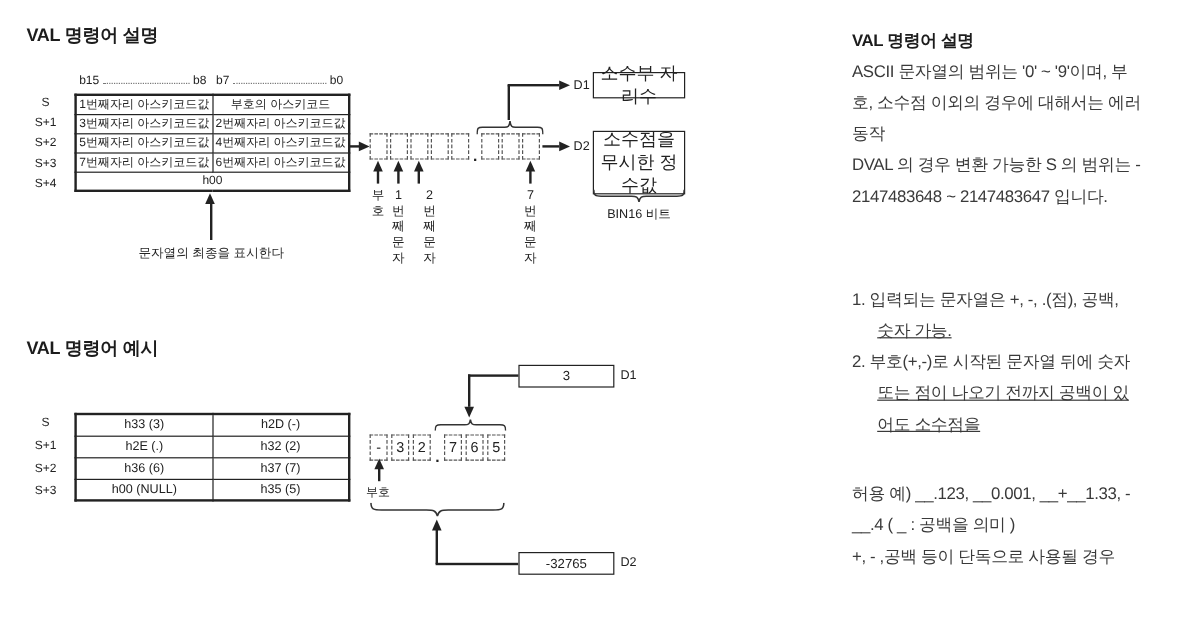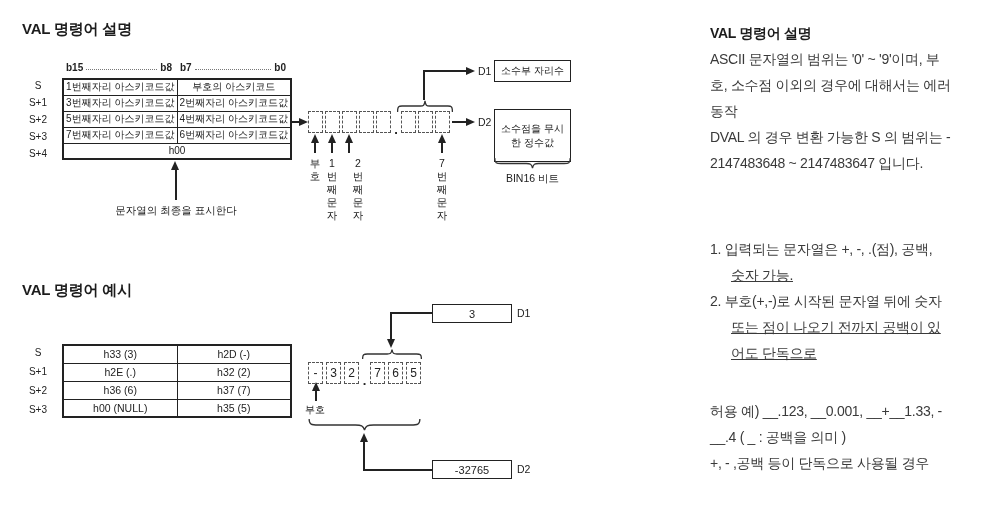--- a/index.html
+++ b/index.html
@@ -17,32 +17,32 @@
   .tri.u { border-left:4px solid transparent; border-right:4px solid transparent; border-bottom:9px solid #222; }
   .tri.d { border-left:4px solid transparent; border-right:4px solid transparent; border-top:9px solid #222; }
   
   .dtable { position:absolute; border-collapse:collapse; border:2px solid #222; background:#fff; }
   .dtable td { border:1px solid #222; text-align:center; padding:0; color:#222; white-space:nowrap; }
   .t1 td { width:114px; height:16px; font-size:10px; }
   .t2 td { width:114px; height:18px; font-size:10.5px;margin-top:20px; }
   .rlabel { position:absolute; width:36px; text-align:center; font-size:10px; color:#222; }
   
   .bits { position:absolute; left:62px; top:62px; width:228px; display:flex; font-size:10px; color:#222; }
-  .bitcell { width:114px; display:flex; align-items:flex-end; padding:0 4px;font-weight:bold; }
+  .bitcell { width:114px; display:flex; align-items:flex-end; padding:0 4px; }
   .leader { flex:1; border-bottom:1px dotted #777; margin:0 3px 3px 3px; height:1px; }
   
   .dstrip { position:absolute; display:flex; align-items:stretch; gap:2px; }
   .dashbox { width:15px; height:22px; border:1.5px dashed #555; background:#fff; }
   .digit { width:15px; height:22px; border:1.5px dashed #555; background:#fff; font-size:12px;
            display:flex; align-items:center; justify-content:center; color:#222; }
   .dot { width:6px; align-self:flex-end; font-size:13px; font-weight:bold; line-height:7px; text-align:center; color:#222; }
   .vcol { position:absolute; width:16px; text-align:center; font-size:10.5px; line-height:13px;
           color:#222; word-break:break-all; }
   .regbox { position:absolute; border:1.5px solid #222; background:#fff; display:flex;
-            align-items:center; justify-content:center; font-size:10px; color:#222; text-align:center; }
+            align-items:center; justify-content:center; font-size:15px; color:#222; text-align:center; }
   .dlabel { position:absolute; font-size:10.5px; color:#222; }
   .caption { position:absolute; font-size:10.5px; color:#222; text-align:center; }
   .brace { position:absolute; }
   .brace path { stroke:#333; fill:none; stroke-width:1.3; }
   
   .rcol { position:absolute; left:710px; width:283px; }
   .rline { white-space:nowrap; font-size:14px; line-height:26px; color:#3a3a3a; letter-spacing:-0.3px; }
   .rtitle { font-weight:bold; color:#1c1c1c; }
   .cont { padding-left:21px;text-decoration:underline; }
 </style>
@@ -216,20 +216,20 @@
   <div class="rline">동작</div>
   <div class="rline">DVAL 의 경우 변환 가능한 S 의 범위는 -</div>
   <div class="rline">2147483648 ~ 2147483647 입니다.</div>
 </div>
 
 <div class="rcol" style="top:236px">
   <div class="rline">1.  입력되는 문자열은 +, -, .(점), 공백,</div>
   <div class="rline cont">숫자 가능.</div>
   <div class="rline">2.  부호(+,-)로 시작된 문자열 뒤에 숫자</div>
   <div class="rline cont">또는 점이 나오기 전까지 공백이 있</div>
-  <div class="rline cont">어도 단독으로</div>
+  <div class="rline cont">어도 소수점을</div>
 </div>
 
 <div class="rcol" style="top:398px">
   <div class="rline">허용 예) __.123, __0.001, __+__1.33, -</div>
   <div class="rline">__.4 ( _ : 공백을 의미 )</div>
   <div class="rline">+, - ,공백 등이 단독으로 사용될 경우</div>
 </div>
 
 </body></html>

